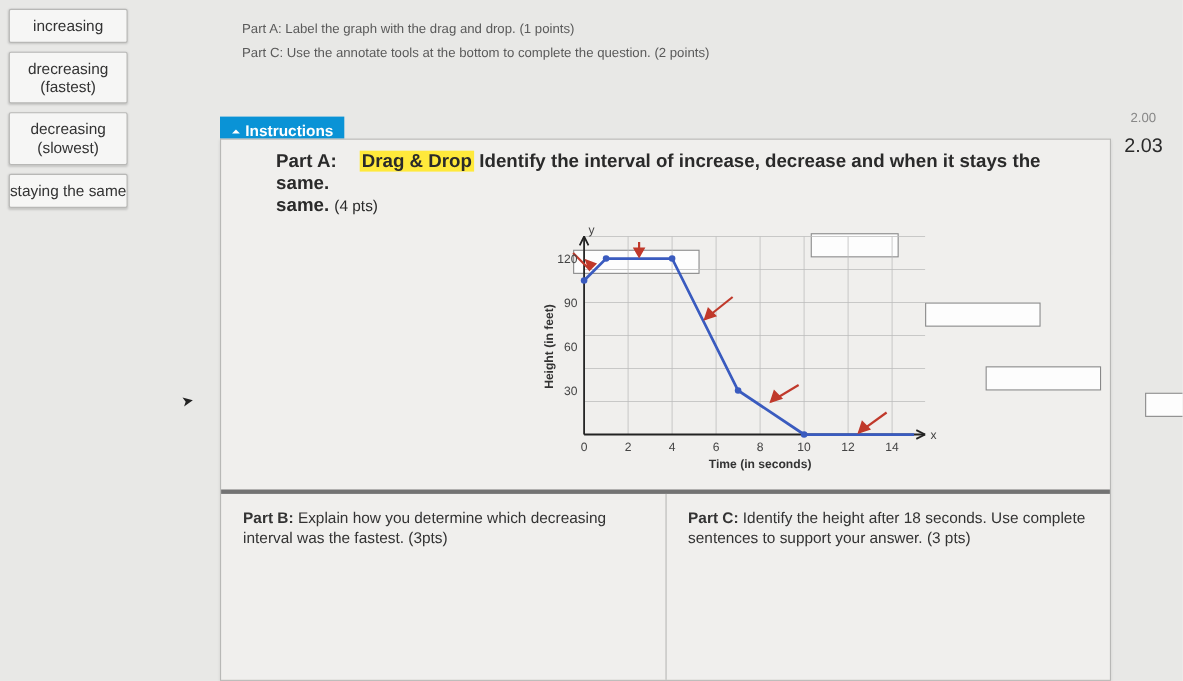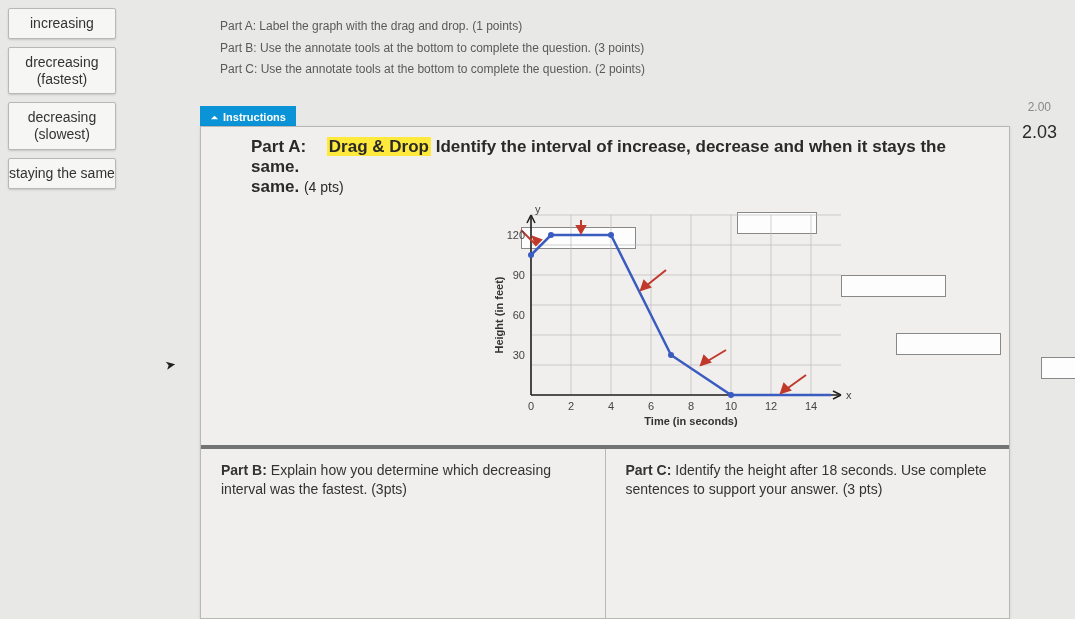--- a/index.html
+++ b/index.html
@@ -40,21 +40,21 @@
     font-size: 12px;
     color: #5a5a5a;
     line-height: 1.8;
   }
   .collapse-btn {
     position: absolute;
     left: 200px;
     top: 106px;
     background: #0a93d6;
     color: #fff;
-    font-size: 11px;
+    font-size: 14px;
     font-weight: bold;
     padding: 5px 10px;
     border: none;
     cursor: pointer;
     display: flex;
     align-items: center;
     gap: 4px;
   }
   .collapse-btn svg { width: 9px; height: 9px; fill: #fff; }
   .score-top {
@@ -147,21 +147,20 @@
   <div class="drag-item">increasing</div>
   <div class="drag-item">drecreasing
 (fastest)</div>
   <div class="drag-item">decreasing
 (slowest)</div>
   <div class="drag-item">staying the same</div>
 </div>
 
 <div class="instructions">
   <div>Part A: Label the graph with the drag and drop. (1 points)</div>
-  <div>Part B: Use the annotate tools at the bottom to complete the question. (3 points)</div>
   <div>Part C: Use the annotate tools at the bottom to complete the question. (2 points)</div>
 </div>
 
 <button class="collapse-btn">
   <svg viewBox="0 0 10 10">
       <path d="M1 7 L5 3 L9 7 Z"></path>
     </svg>
   <span>Instructions</span>
 </button>
 

